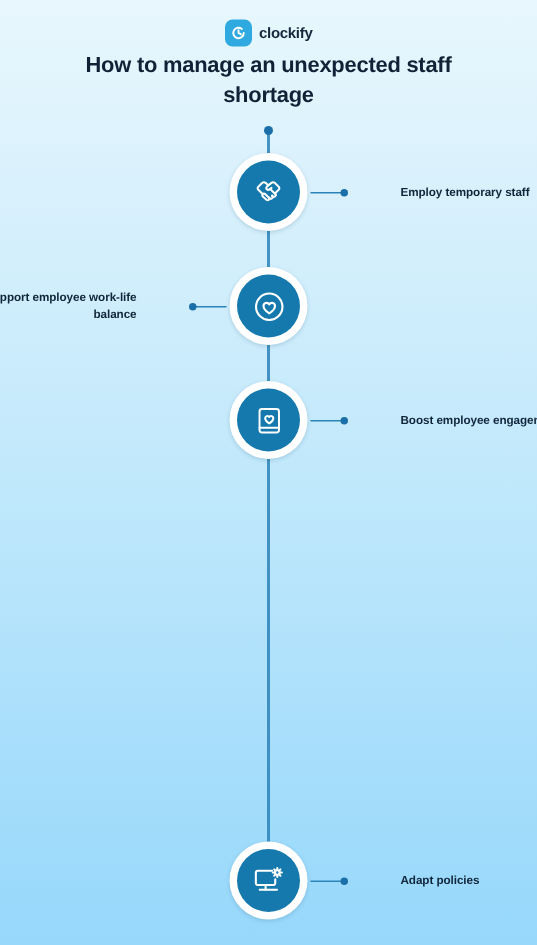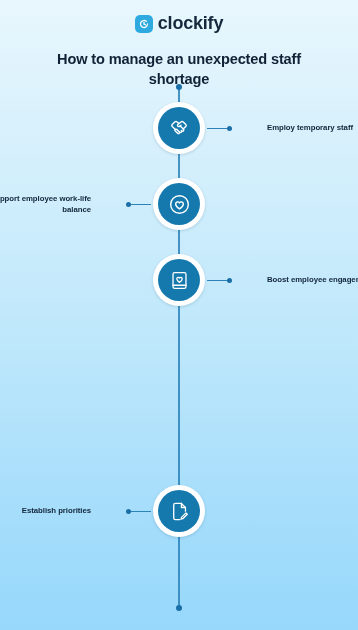--- a/index.html
+++ b/index.html
@@ -30,27 +30,27 @@
   .logo-mark {
     width: 18px;
     height: 18px;
     border-radius: 5px;
     background: #2eaae0;
     display: flex;
     align-items: center;
     justify-content: center;
   }
   .logo-word {
-    font-size: 18px;
+    font-size: 10px;
     font-weight: bold;
     color: #16283c;
     letter-spacing: -0.2px;
   }
   .page-title {
-    margin: 16px 36px 0 36px;
+    margin: 2px 36px 0 36px;
     font-size: 14.6px;
     line-height: 1.35;
     font-weight: bold;
     color: #0f2236;
     letter-spacing: -0.15px;
   }
 
   
   .timeline {
     position: absolute;
@@ -220,30 +220,31 @@
           <path d="M4.6 17.4h14.8"></path>
           <path d="M12 14.1s-3.1-1.9-3.1-4a1.68 1.68 0 0 1 3.1-.9 1.68 1.68 0 0 1 3.1.9c0 2.1-3.1 4-3.1 4z"></path>
         </svg>
       </div>
     </div>
     <div class="label">Boost employee engagement</div>
   </div>
 
 
 
-  <div class="node left" style="top:399px">
-    <div class="connector">
-        <span class="knob"></span>
-      </div>
-    <div class="badge">
-      <div class="disc">
-        <svg width="21" height="21" viewBox="0 0 24 24" fill="none" stroke="#ffffff" stroke-width="1.5" stroke-linecap="round" stroke-linejoin="round">
-          <path d="M14.2 2.8H7.3a1.9 1.9 0 0 0-1.9 1.9v14.6a1.9 1.9 0 0 0 1.9 1.9h5.2"></path>
-          <path d="M14.2 2.8l4.6 4.6v4.2"></path>
-          <path d="M14.2 2.8v4.6h4.6"></path>
-          <path d="M19.4 13.6l1.5 1.5-5.1 5.1-2 .5.5-2z"></path>
-        </svg>
-      </div>
-    </div>
-    <div class="label">Establish priorities</div>
-  </div>
-
+
+  <div class="node right" style="top:475px">
+    <div class="connector">
+        <span class="knob"></span>
+      </div>
+    <div class="badge">
+      <div class="disc">
+        <svg width="22" height="22" viewBox="0 0 24 24" fill="none" stroke="#ffffff" stroke-width="1.5" stroke-linecap="round" stroke-linejoin="round">
+          <path d="M14.6 4.9H4.3a1.5 1.5 0 0 0-1.5 1.5v7.4a1.5 1.5 0 0 0 1.5 1.5h11.1a1.5 1.5 0 0 0 1.5-1.5v-2.6"></path>
+          <path d="M9.9 15.3v3.4"></path>
+          <path d="M5.6 18.7h12.6"></path>
+          <circle cx="18.4" cy="6.2" r="1.6"></circle>
+          <path d="M18.4 2.9v1.1M18.4 8.4v1.1M15.1 6.2h1.1M20.6 6.2h1.1M16.1 3.9l.8.8M19.9 7.7l.8.8M20.7 3.9l-.8.8M16.9 7.7l-.8.8"></path>
+        </svg>
+      </div>
+    </div>
+    <div class="label">Adapt policies</div>
+  </div>
 </div>
 
 </body></html>

